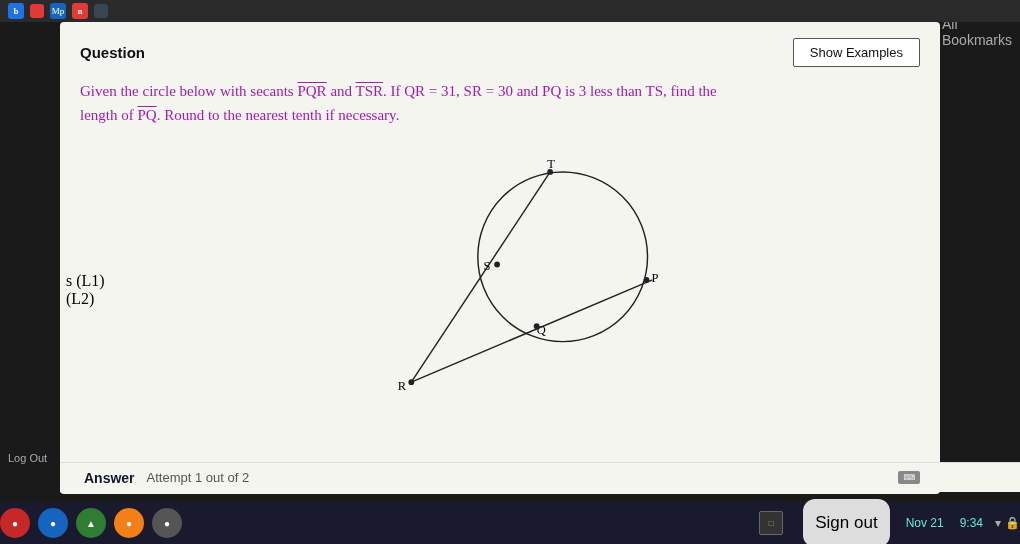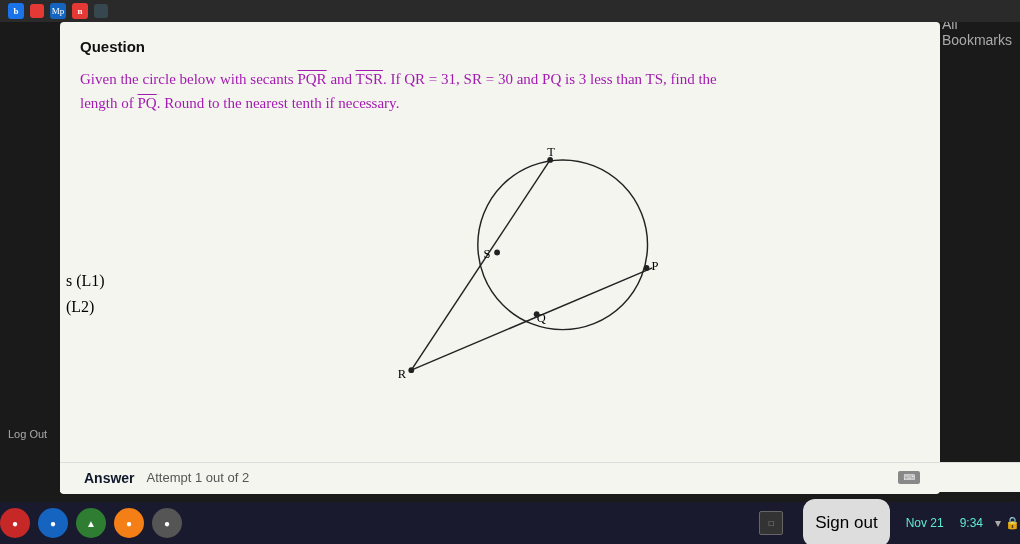--- a/index.html
+++ b/index.html
@@ -98,21 +98,21 @@
     }
 
     .diagram-area {
       position: relative;
       width: 420px;
       height: 270px;
       margin: 0 auto;
     }
 
     .sidebar-l1 {
-      margin-bottom: 8px;
+      margin-bottom: 0;
     }
 
     .answer-row {
       position: absolute;
       bottom: 52px;
       left: 60px;
       right: 0;
       height: 30px;
       display: flex;
       align-items: center;
@@ -191,20 +191,21 @@
 
 <div class="bookmarks-bar">
   <span style="font-size:10px; color:#999; margin-right:2px;">☐</span>
   <span class="bookmarks-text">All Bookmarks</span>
 </div>
 
 <div class="main-content">
 
   <div class="header-row">
     <span class="question-label">Question</span>
+    <button class="show-examples-btn">Show Examples</button>
   </div>
 
   <div class="problem-text">
     Given the circle below with secants <span class="overline">PQR</span> and <span class="overline">TSR</span>. If QR = 31, SR = 30 and PQ is 3 less
     than TS, find the length of <span class="overline">PQ</span>. Round to the nearest tenth if necessary.
   </div>
 
   <div class="diagram-area">
     <svg class="diagram" viewBox="0 0 420 280">
 
@@ -227,21 +228,21 @@
       <circle cx="118" cy="248" r="3" fill="#222"></circle>
     </svg>
   </div>
 
   <div style="position:absolute; left:6px; top:250px;">
     <div class="sidebar-l1">s (L1)</div>
     <div>(L2)</div>
   </div>
 </div>
 
-<div style="position:absolute; left:8px; bottom:102px;">
+<div style="position:absolute; left:8px; bottom:78px;">
   <span style="font-size:11px; color:#aaa; font-family:Arial,sans-serif;">Log Out</span>
 </div>
 
 <div class="answer-row">
   <span class="answer-label">Answer</span>
   <span class="attempt-text">Attempt 1 out of 2</span>
 
   <span style="position:absolute; right:100px; background:#888; color:white; font-size:8px; padding:2px 5px; border-radius:2px;">⌨</span>
 </div>
 

